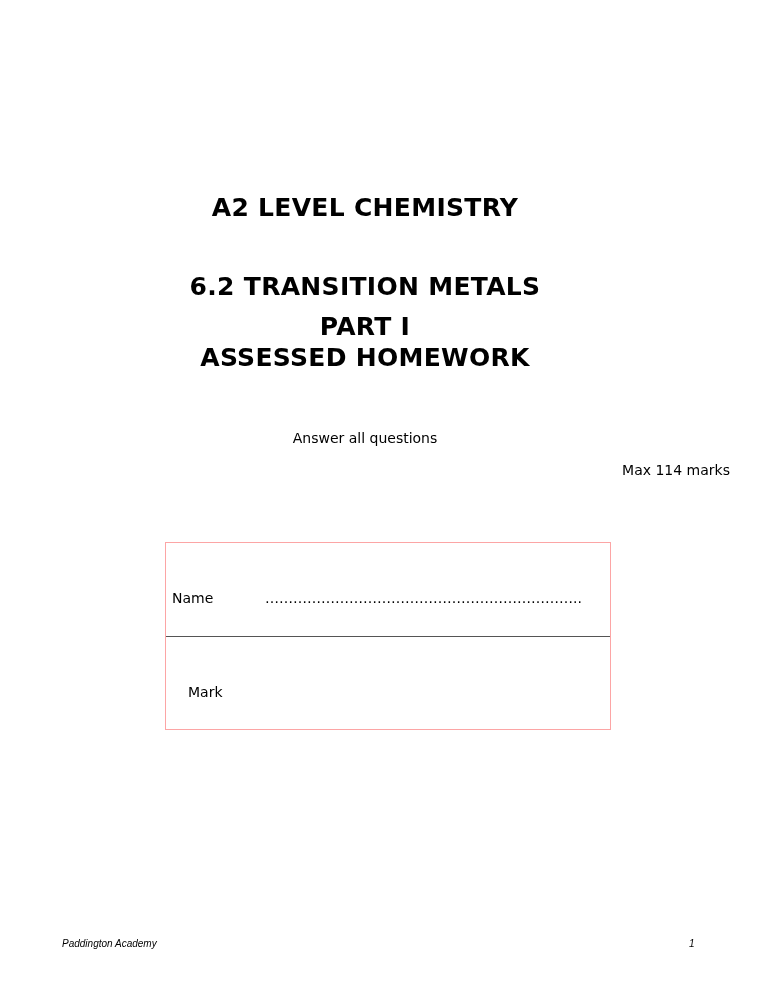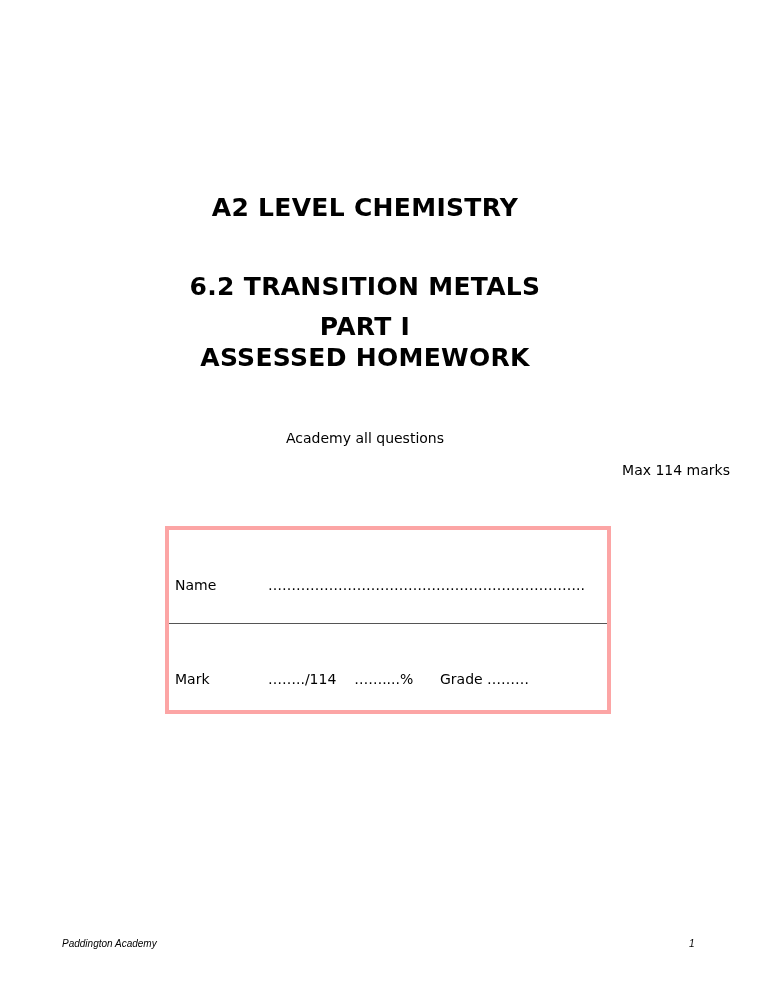--- a/index.html
+++ b/index.html
@@ -1,48 +1,47 @@
 <!DOCTYPE html>
 <html><head>
 <meta charset="utf-8">
 <style>
   html, body { margin: 0; padding: 0; background: #ffffff; }
   body { width: 768px; height: 994px; position: relative; overflow: hidden;
          font-family: "DejaVu Sans", sans-serif; color: #000; }
   .title { position: absolute; left: 0; width: 730px; text-align: center;
            font-weight: bold; font-size: 25px; letter-spacing: 0.3px; }
   .sub { position: absolute; left: 0; width: 730px; text-align: center; font-size: 14px; }
-  .box { position: absolute; left: 165px; top: 526px; width: 446px; height: 188px;
-         border: 4px solid #fca5a5; box-sizing: border-box; padding-left: 17px; }
+  .box { position: absolute; left: 165px; top: 542px; width: 446px; height: 188px;
+         border: 1px solid #fca5a5; box-sizing: border-box; padding-left: 17px; }
   .row { position: absolute; left: 0; width: 100%; height: 94px; box-sizing: border-box; }
   .row.first { top: 0; border-bottom: 1px solid #555; }
-  .row.second { top: 94px; }
+  .row.second { top: 94px; margin-left: 16px; }
   .lbl { position: absolute; left: 6px; font-size: 14px; }
   .val { position: absolute; left: 99px; font-size: 14px; white-space: pre; }
   .first .lbl, .first .val { top: 47px; }
   .second .lbl, .second .val { top: 47px; }
   .footer { position: absolute; top: 938px; font-family: "Liberation Sans", sans-serif;
             font-style: italic; font-size: 10px; }
 </style>
 </head>
 <body>
 
 <div class="title" style="top:193px;">A2 LEVEL CHEMISTRY</div>
 <div class="title" style="top:272px;">6.2 TRANSITION METALS</div>
 <div class="title" style="top:312px;">PART I</div>
 <div class="title" style="top:343px;">ASSESSED HOMEWORK</div>
 
-<div class="sub" style="top:430px;">Academy all questions</div>
+<div class="sub" style="top:430px;">Answer all questions</div>
 <div class="sub" style="top:462px;text-align:right;">Max 114 marks</div>
 
 <div class="box">
   <div class="row first">
     <span class="lbl">Name</span>
     <span class="val">…………………………………………………………..</span>
   </div>
   <div class="row second">
     <span class="lbl">Mark</span>
-    <span class="val">……../114    ……....%      Grade ………</span>
   </div>
 </div>
 
 <div class="footer" style="left:62px;">Paddington Academy</div>
 <div class="footer" style="left:689px;">1</div>
 
 </body></html>

